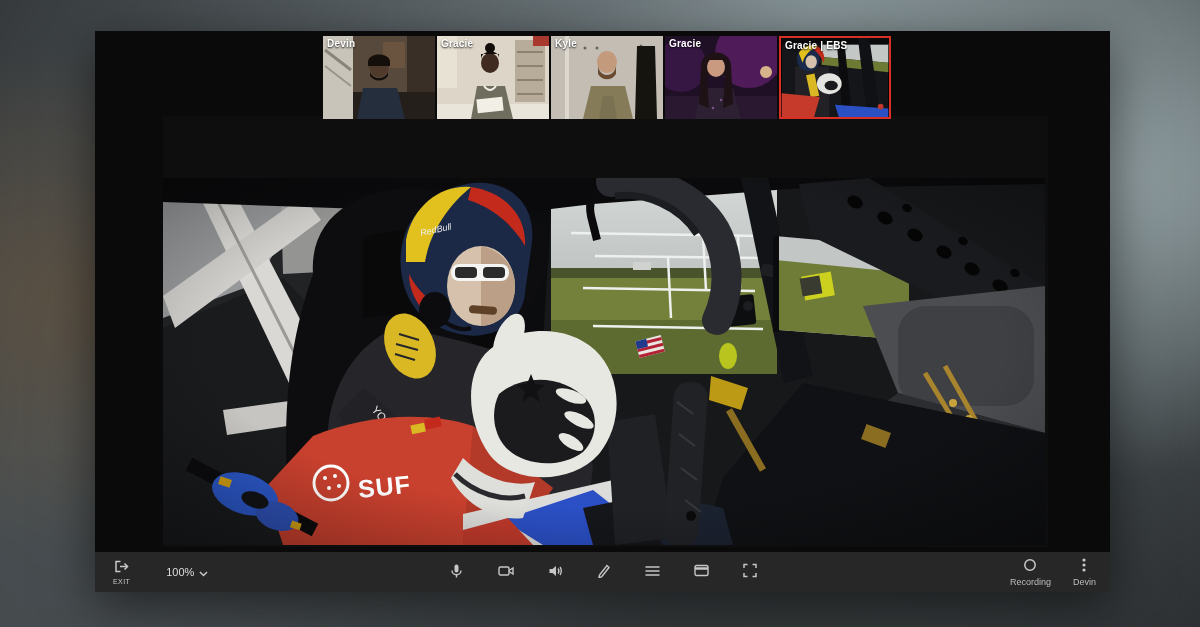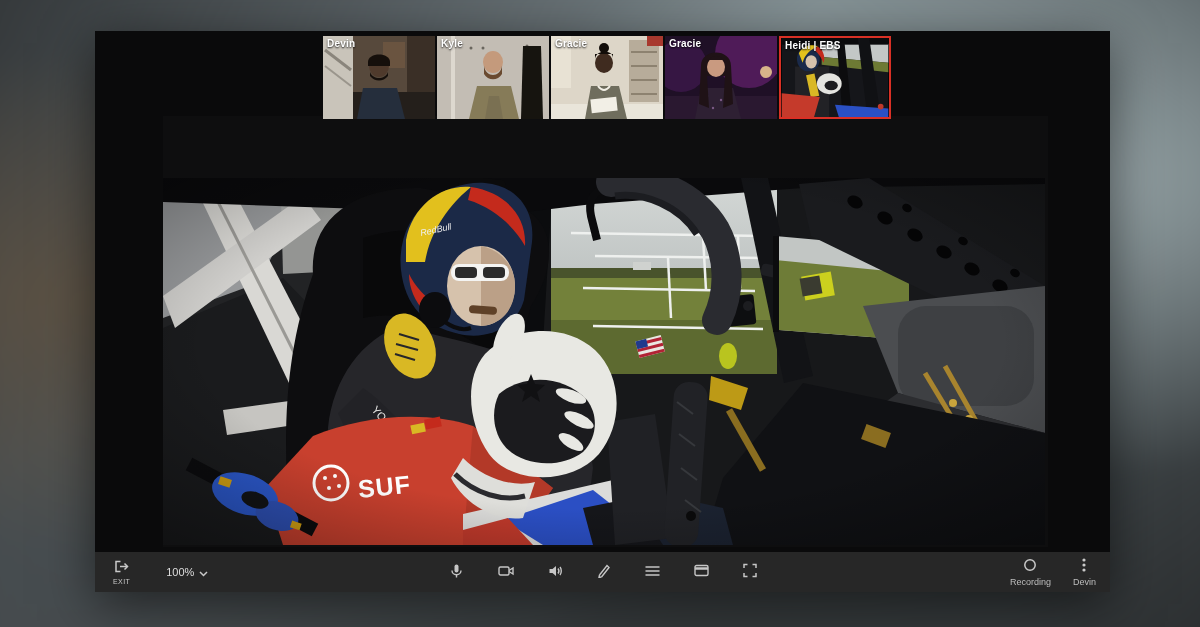--- a/index.html
+++ b/index.html
@@ -258,55 +258,55 @@
         <path d="M34,83 L40,52 L74,52 L82,83 Z" fill="#252e3c"></path>
         <ellipse cx="56" cy="30" rx="10" ry="11" fill="#4f3a2c"></ellipse>
         <path d="M45,26 C45,16 67,16 67,26 L67,30 L45,30 Z" fill="#150f0b"></path>
         <path d="M47,36 C50,44 62,44 65,36 L65,40 C60,46 52,46 47,40 Z" fill="#150f0b"></path>
       </svg>
       <span class="pname">Devin</span>
     </div>
 
     <div class="thumb">
       <svg viewBox="0 0 112 83">
-        <rect width="112" height="83" fill="#c3bdb4"></rect>
-        <rect x="14" y="0" width="4" height="83" fill="#ddd8cf"></rect>
-        <circle cx="34" cy="12" r="1.5" fill="#6a665e"></circle>
-          <circle cx="46" cy="12" r="1.5" fill="#6a665e"></circle>
-        <circle cx="90" cy="10" r="1.5" fill="#6a665e"></circle>
-        <path d="M86,10 L104,10 L106,83 L84,83 Z" fill="#16140f"></path>
-        <path d="M32,83 L40,50 L74,50 L82,83 Z" fill="#867b58"></path>
-        <ellipse cx="56" cy="26" rx="10" ry="11" fill="#c49a7c"></ellipse>
-        <path d="M47,30 C49,42 63,42 65,30 L65,38 C61,45 51,45 47,38 Z" fill="#6a4a30"></path>
-        <path d="M48,83 L52,60 L62,60 L66,83 Z" fill="#7a7052"></path>
-      </svg>
-      <span class="pname">Kyle</span>
-    </div>
-
-    <div class="thumb">
-      <svg viewBox="0 0 112 83">
         <rect width="112" height="83" fill="#ddd6c8"></rect>
         <rect x="0" y="0" width="20" height="52" fill="#e8e2d4"></rect>
         <rect x="78" y="4" width="30" height="62" fill="#b7ac9a"></rect>
         <g stroke="#8d8270" stroke-width="2">
           <line x1="80" y1="16" x2="106" y2="16"></line>
             <line x1="80" y1="30" x2="106" y2="30"></line>
           <line x1="80" y1="44" x2="106" y2="44"></line>
             <line x1="80" y1="58" x2="106" y2="58"></line>
         </g>
         <rect x="96" y="0" width="16" height="10" fill="#a8392e"></rect>
         <rect x="0" y="68" width="112" height="15" fill="#e9e5da"></rect>
         <path d="M34,83 L40,50 L68,50 L76,83 Z" fill="#6f6d5d"></path>
         <ellipse cx="53" cy="27" rx="9" ry="10" fill="#3f2b1f"></ellipse>
         <path d="M44,24 C44,13 62,13 62,22 L62,18 L44,18 Z" fill="#120d09"></path>
         <circle cx="53" cy="12" r="5" fill="#120d09"></circle>
         <path d="M47,50 q6,8 12,0" stroke="#f2efe6" stroke-width="2" fill="none"></path>
         <rect x="40" y="62" width="26" height="14" fill="#f2efe6" transform="rotate(-6 53 69)"></rect>
       </svg>
       <span class="pname">Gracie</span>
+    </div>
+
+    <div class="thumb">
+      <svg viewBox="0 0 112 83">
+        <rect width="112" height="83" fill="#c3bdb4"></rect>
+        <rect x="14" y="0" width="4" height="83" fill="#ddd8cf"></rect>
+        <circle cx="34" cy="12" r="1.5" fill="#6a665e"></circle>
+          <circle cx="46" cy="12" r="1.5" fill="#6a665e"></circle>
+        <circle cx="90" cy="10" r="1.5" fill="#6a665e"></circle>
+        <path d="M86,10 L104,10 L106,83 L84,83 Z" fill="#16140f"></path>
+        <path d="M32,83 L40,50 L74,50 L82,83 Z" fill="#867b58"></path>
+        <ellipse cx="56" cy="26" rx="10" ry="11" fill="#c49a7c"></ellipse>
+        <path d="M47,30 C49,42 63,42 65,30 L65,38 C61,45 51,45 47,38 Z" fill="#6a4a30"></path>
+        <path d="M48,83 L52,60 L62,60 L66,83 Z" fill="#7a7052"></path>
+      </svg>
+      <span class="pname">Kyle</span>
     </div>
 
     <div class="thumb">
       <svg viewBox="0 0 112 83">
         <rect width="112" height="83" fill="#1f1026"></rect>
         <circle cx="84" cy="18" r="34" fill="#8a2a96" opacity="0.45"></circle>
         <circle cx="16" cy="30" r="26" fill="#5a2070" opacity="0.4"></circle>
         <circle cx="101" cy="36" r="6" fill="#d8b48a"></circle>
         <rect x="0" y="60" width="112" height="23" fill="#2a1830"></rect>
         <path d="M30,83 L36,52 L68,52 L76,83 Z" fill="#2e2033"></path>
@@ -334,21 +334,21 @@
         <path d="M18,16 C22,8 32,6 38,9 C30,12 24,18 22,26 Z" fill="#e3c11c"></path>
         <path d="M38,9 C44,13 46,20 44,26 C41,19 37,14 33,12 Z" fill="#c42a1c"></path>
         <ellipse cx="31" cy="25" rx="6" ry="7" fill="#d6c2ac"></ellipse>
         <rect x="28" y="38" width="9" height="24" fill="#d9b824" transform="rotate(-12 32 50)"></rect>
         <ellipse cx="50" cy="48" rx="13" ry="11" fill="#e4e4e0"></ellipse>
         <ellipse cx="52" cy="50" rx="7" ry="5" fill="#1b1b1e"></ellipse>
         <polygon points="0,58 40,62 34,83 0,83" fill="#c53a2b"></polygon>
         <polygon points="56,70 112,74 112,83 60,83" fill="#2a50c4"></polygon>
         <circle cx="104" cy="72" r="3" fill="#c0392b"></circle>
       </svg>
-      <span class="pname">Heidi | EBS</span>
+      <span class="pname">Gracie | EBS</span>
     </div>
   </div>
 
   <div class="toolbar">
 
     <div class="tb-left">
       <button class="tbtn">
         <span>
           <svg width="15" height="13" viewBox="0 0 15 13" fill="none" stroke="#c9c9c9" stroke-width="1.5">
             <path d="M6.5,1.5 H2 V11.5 H6.5"></path>

